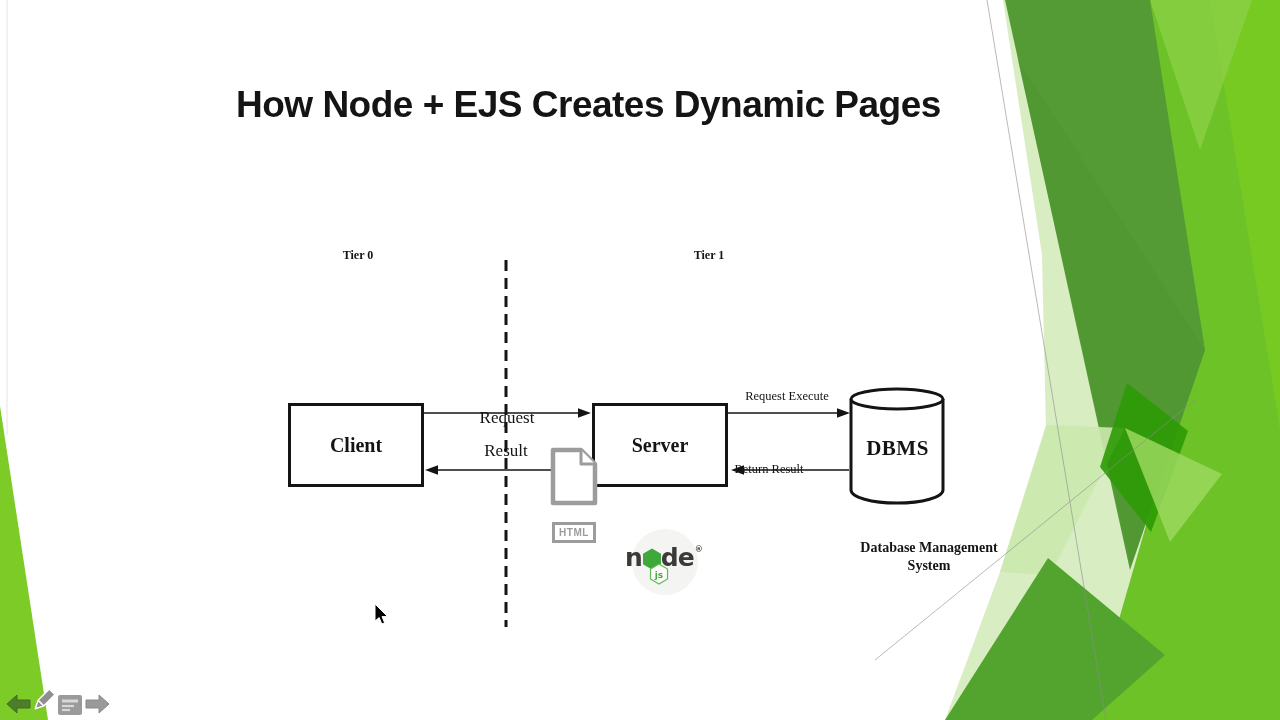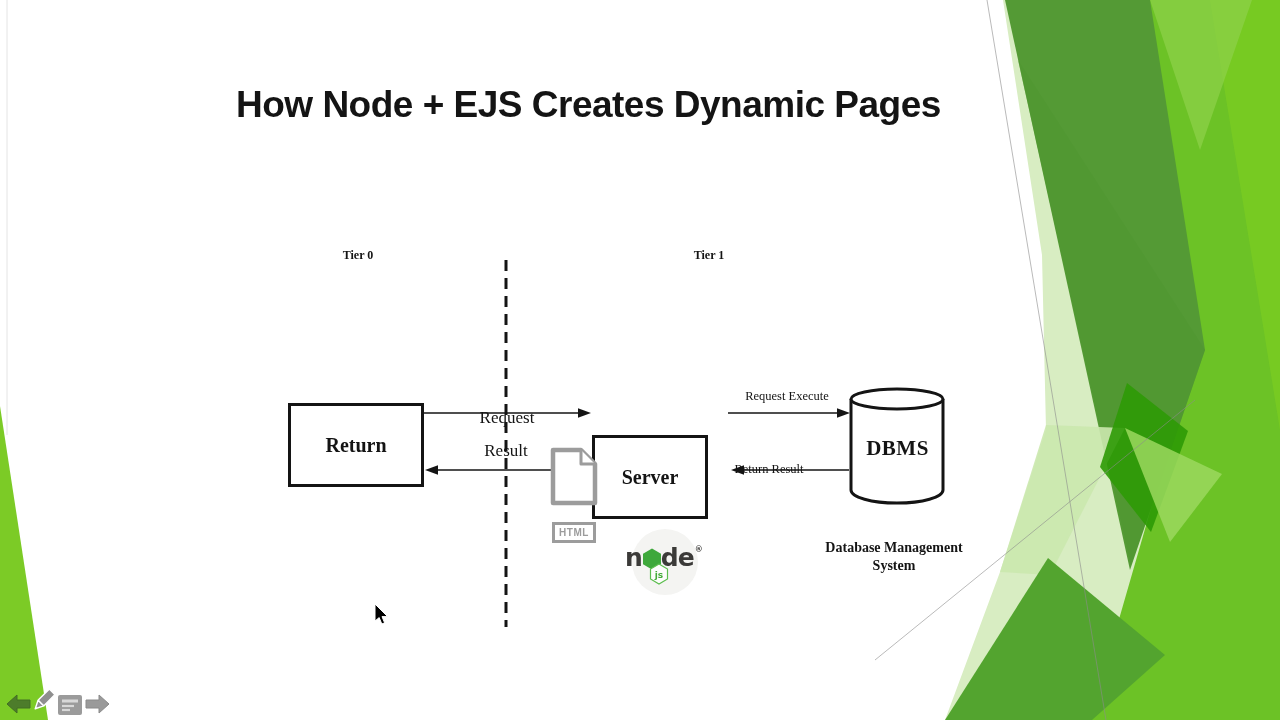--- a/index.html
+++ b/index.html
@@ -23,32 +23,32 @@
     font-weight:bold;font-size:12px;
   }
   .tier-left{left:303px;top:248px;}
   .tier-right{left:654px;top:248px;}
   .node-box{
     position:absolute;top:403px;height:84px;border:3px solid #141414;
     background:#fff;display:flex;align-items:center;justify-content:center;
     box-sizing:border-box;font-weight:bold;font-size:20px;
   }
   .client-box{left:288px;width:136px;}
-  .server-box{left:592px;width:116px;margin-top:32px;}
+  .server-box{left:592px;width:136px;}
   .arrow-label{position:absolute;text-align:center;}
   .lbl-request{left:457px;top:380px;width:100px;font-size:17px;margin-top:28px;}
   .lbl-result{left:456px;top:441px;width:100px;font-size:17px;}
   .lbl-reqexec{left:726px;top:389px;width:122px;font-size:12.5px;}
   .lbl-retres{left:708px;top:449px;width:122px;font-size:12.5px;margin-top:13px;}
   .dbms-label{
     position:absolute;left:852px;top:436px;width:91px;text-align:center;
     font-weight:bold;font-size:21px;letter-spacing:.5px;
   }
   .dbms-caption{
-    position:absolute;left:804px;top:539px;width:180px;text-align:center;
+    position:absolute;left:839px;top:539px;width:180px;text-align:center;
     font-weight:bold;font-size:14px;line-height:18px;
   }
   
   .html-icon{position:absolute;left:545px;top:443px;}
   .html-chip{
     position:absolute;left:552px;top:474px;width:38px;height:15px;
     border:3px solid #9c9c9c;background:#fff;color:#9c9c9c;
     font-size:10px;font-weight:bold;line-height:15px;text-align:center;
     letter-spacing:.5px;
     margin-top:48px;
@@ -114,21 +114,21 @@
     <polygon points="850,413 837,408.3 837,417.7" fill="#141414"></polygon>
 
     <line x1="849" y1="470" x2="743" y2="470" stroke="#141414" stroke-width="1.6"></line>
     <polygon points="731,470 744,465.3 744,474.7" fill="#141414"></polygon>
 
     <path d="M851 399 L851 490 A46 13 0 0 0 943 490 L943 399" fill="#ffffff" stroke="#141414" stroke-width="3"></path>
     <ellipse cx="897" cy="399" rx="46" ry="10" fill="#ffffff" stroke="#141414" stroke-width="3"></ellipse>
   </svg>
 
   <div class="node-box client-box serif">
-    <span>Return</span>
+    <span>Client</span>
   </div>
   <div class="node-box server-box serif">
     <span>Server</span>
   </div>
 
   <div class="arrow-label lbl-request serif">Request</div>
   <div class="arrow-label lbl-result serif">Result</div>
   <div class="arrow-label lbl-reqexec serif">Request Execute</div>
   <div class="arrow-label lbl-retres serif">Return Result</div>
 

